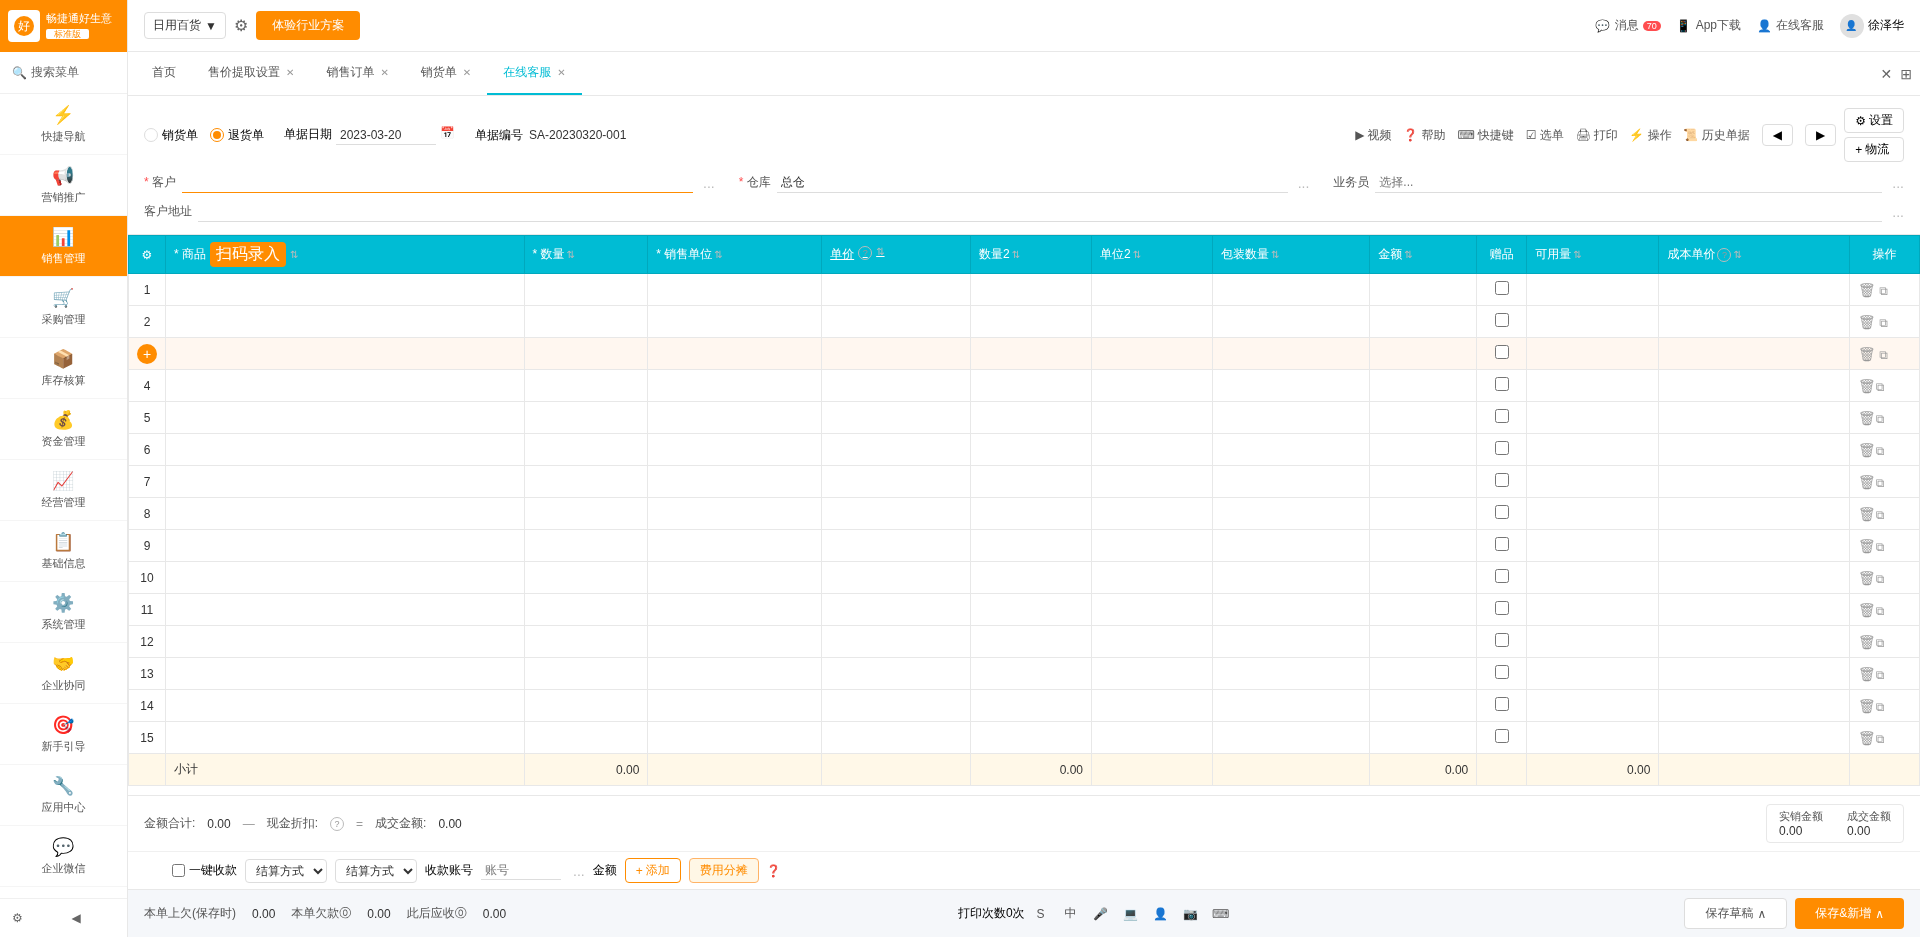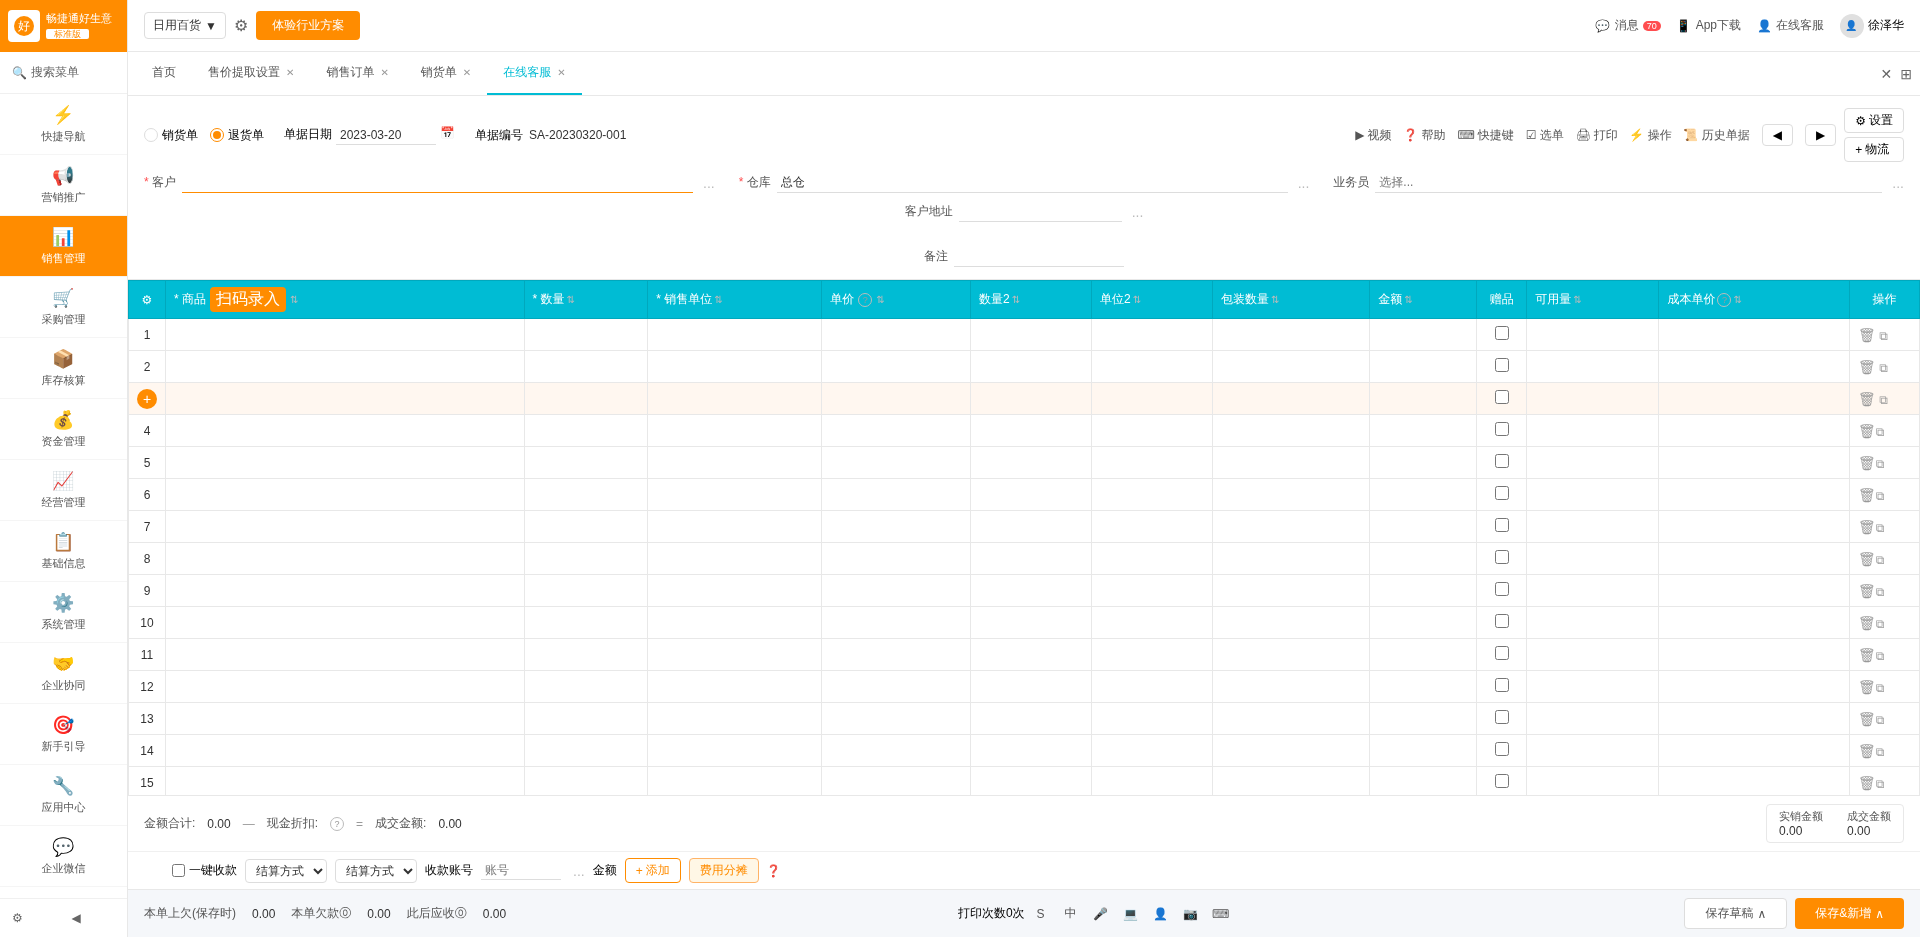--- a/index.html
+++ b/index.html
@@ -64,21 +64,21 @@
     .action-btn-sm { border: 1px solid #ddd; background: #fff; border-radius: 4px; padding: 3px 10px; cursor: pointer; font-size: 12px; display: flex; align-items: center; gap: 3px; }
 
     
     .form-fields { display: flex; align-items: center; gap: 24px; flex-wrap: wrap; }
     .field-group { display: flex; align-items: center; gap: 6px; flex: 1; min-width: 200px; }
     .field-label { color: #555; white-space: nowrap; }
     .required { color: #ff4d4f; }
     .field-input { flex: 1; border: none; border-bottom: 1px solid #ff8c00; padding: 3px 4px; color: #333; outline: none; min-width: 80px; }
     .field-input-regular { flex: 1; border: none; border-bottom: 1px solid #ddd; padding: 3px 4px; color: #333; outline: none; }
     .field-dots { color: #bbb; font-size: 14px; cursor: pointer; margin-left: 4px; }
-    .form-fields-row2 { display: flex; align-items: center; gap: 24px; margin-top: 8px; flex-direction: column; }
+    .form-fields-row2 { display: flex; align-items: center; gap: 24px; margin-top: 8px; }
 
     
     .table-wrapper { flex: 1; overflow: auto; background: #fff; }
     .data-table { width: 100%; border-collapse: collapse; }
     .data-table th { background: #f5f7fa; border: 1px solid #e8e8e8; padding: 6px 8px; color: #555; font-weight: normal; white-space: nowrap; position: sticky; top: 0; z-index: 1; }
     .data-table td { border: 1px solid #e8e8e8; padding: 4px 8px; color: #333; height: 32px; }
     .data-table tr.highlight td { background: #fff7f0; }
     .row-num { color: #999; text-align: center; width: 30px; }
     .checkbox-cell { text-align: center; }
     .checkbox-input { width: 14px; height: 14px; cursor: pointer; }
@@ -350,24 +350,20 @@
           <input class="field-input-regular" type="text" placeholder="选择..." style="">
           <span class="field-dots">...</span>
         </div>
       </div>
       <div class="form-fields-row2">
         <div class="field-group">
           <span class="field-label">客户地址</span>
           <input class="field-input-regular" type="text" placeholder="" style="">
           <span class="field-dots">...</span>
         </div>
-        <div class="field-group">
-          <span class="field-label">备注</span>
-          <input class="field-input-regular" type="text" placeholder="" style="flex: 2 1 0%;">
-        </div>
       </div>
     </div>
 
     <div class="table-wrapper">
       <table class="data-table">
         <thead>
           <tr style="background:#00bcd4;">
             <th style="background:#00bcd4; color:#fff; border-color:#00a8bd; width:30px;">⚙</th>
             <th style="background:#00bcd4; color:#fff; border-color:#00a8bd;">
               <div style="display:flex; align-items:center; gap:4px;">
@@ -376,21 +372,21 @@
                 <span class="col-sort">⇅</span>
               </div>
             </th>
             <th style="background:#00bcd4; color:#fff; border-color:#00a8bd;">
               <div style="display:flex; align-items:center; gap:2px;">* 数量 <span class="col-sort">⇅</span></div>
             </th>
             <th style="background:#00bcd4; color:#fff; border-color:#00a8bd;">
               <div style="display:flex; align-items:center; gap:2px;">* 销售单位 <span class="col-sort">⇅</span></div>
             </th>
             <th style="background:#00bcd4; color:#fff; border-color:#00a8bd;">
-              <div style="display:flex; align-items:center; gap:4px;">单价 <span class="info-circle">?</span> <span class="col-sort">⇅</span></div>
+              <div style="display:flex; gap:4px;text-decoration:underline;">单价 <span class="info-circle">?</span> <span class="col-sort">⇅</span></div>
             </th>
             <th style="background:#00bcd4; color:#fff; border-color:#00a8bd;">
               <div style="display:flex; align-items:center; gap:2px;">数量2 <span class="col-sort">⇅</span></div>
             </th>
             <th style="background:#00bcd4; color:#fff; border-color:#00a8bd;">
               <div style="display:flex; align-items:center; gap:2px;">单位2 <span class="col-sort">⇅</span></div>
             </th>
             <th style="background:#00bcd4; color:#fff; border-color:#00a8bd;">
               <div style="display:flex; align-items:center; gap:2px;">包装数量 <span class="col-sort">⇅</span></div>
             </th>

